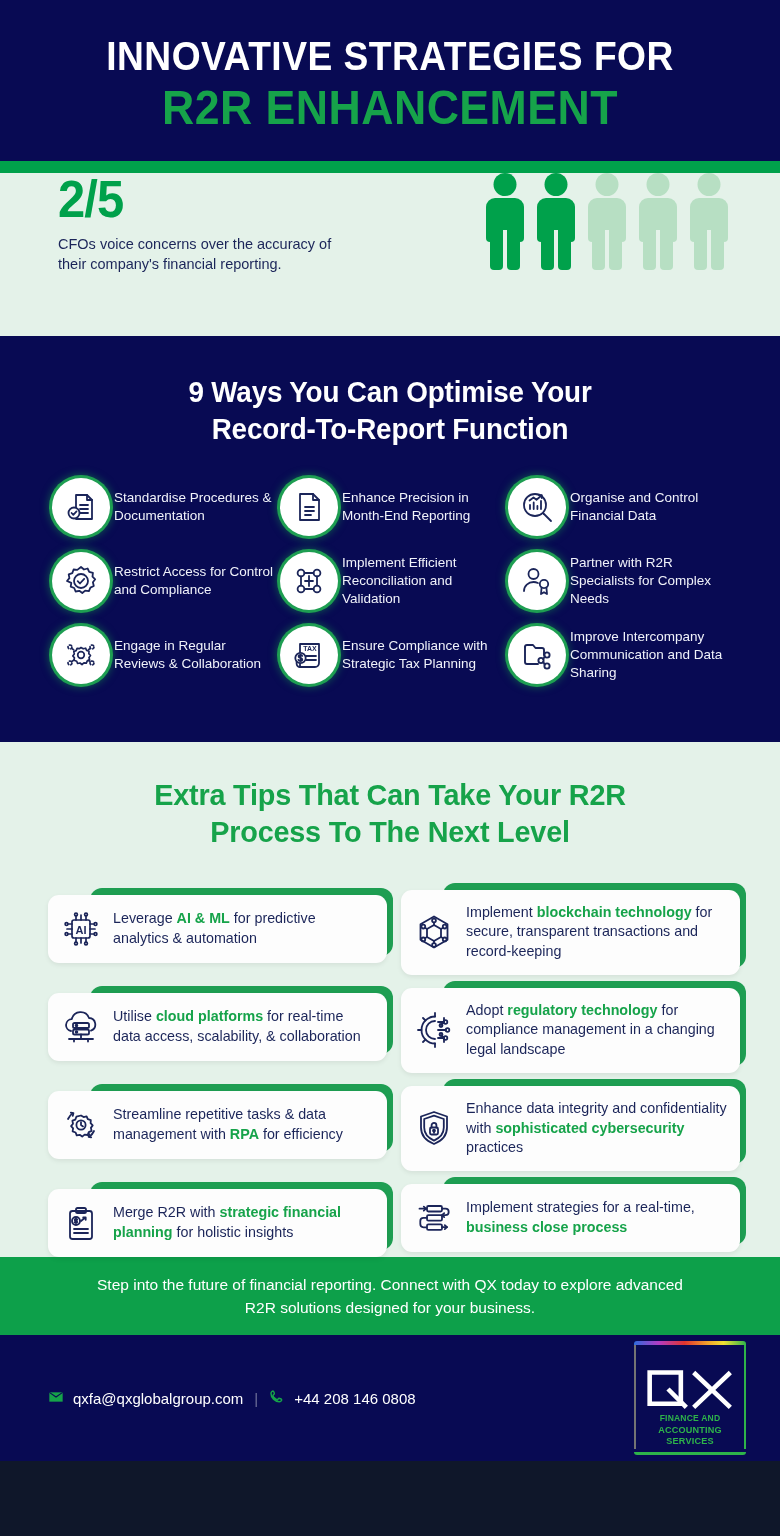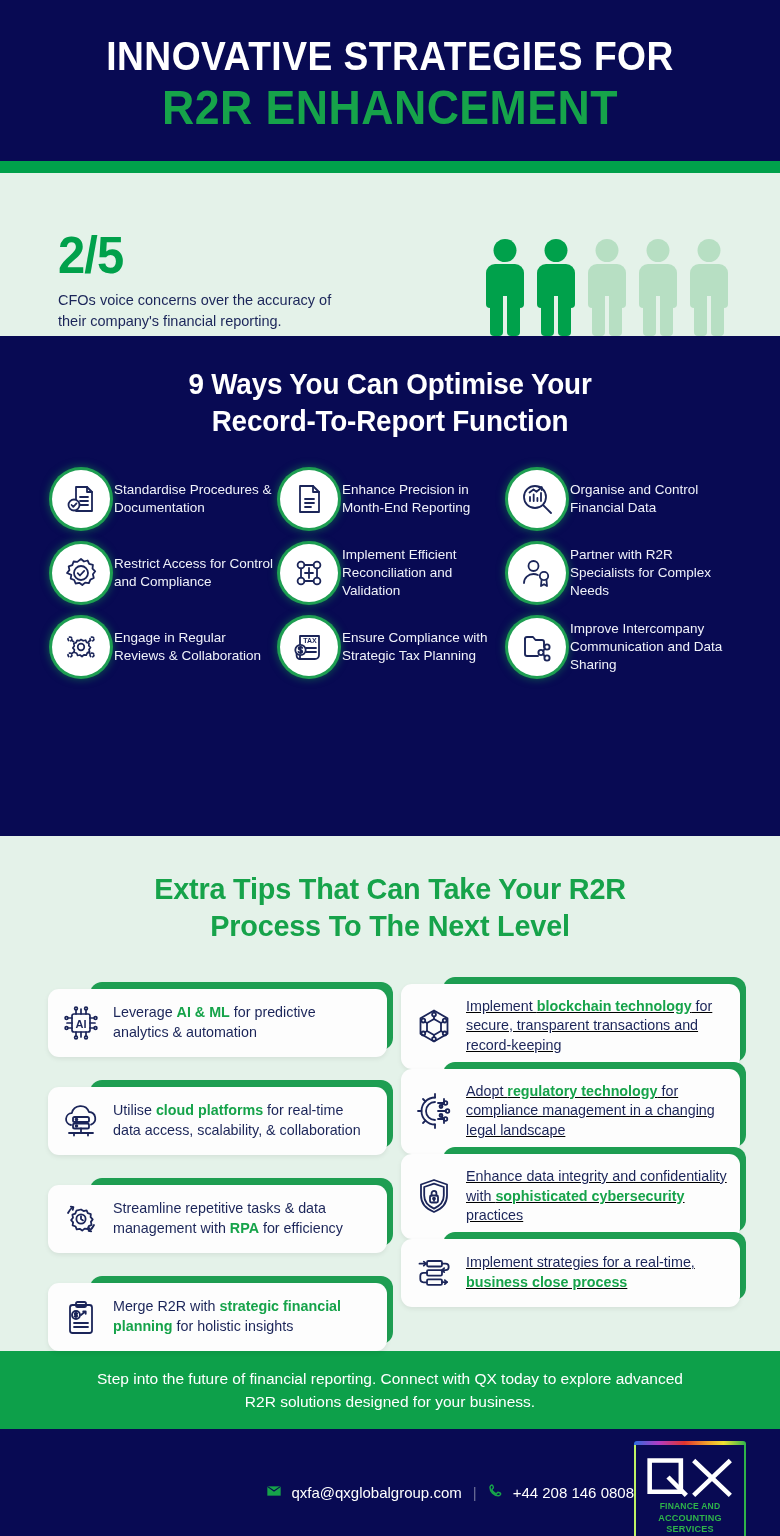--- a/index.html
+++ b/index.html
@@ -41,21 +41,21 @@
     white-space: nowrap;
     margin-top: 2px;
   }
   .green-rule { height: 12px; background: #00A14B; }
 
   
   .stat-band {
     background: #E4F2E9;
     height: 163px;
     display: flex;
-    align-items: flex-end;
+    align-items: flex-start;
     padding: 0 52px 0 58px;
     justify-content: space-between;
   }
   .stat-left { padding-bottom: 4px; }
   .stat-fraction {
     color: #00A14B;
     font-size: 52px;
     font-weight: bold;
     line-height: 1;
     letter-spacing: -1px;
@@ -89,22 +89,22 @@
   .person.off .p-head, .person.off .p-body,
   .person.off .p-legL, .person.off .p-legR { background: #B7DFC3; }
   .p-gap {
     position: absolute; top: 57px; left: 17px; width: 4px; height: 40px;
     background: #E4F2E9;
   }
 
   
   .ways {
     background: #080A53;
-    padding: 30px 28px 40px;
-    height: 500px;
+    padding: 38px 28px 40px;
+    height: 406px;
   }
   .ways-title {
     color: #ffffff;
     text-align: center;
     font-size: 29px;
     font-weight: bold;
     line-height: 1.28;
     letter-spacing: -0.2px;
     transform: scaleX(0.96);
     margin-bottom: 30px;
@@ -144,21 +144,21 @@
     padding: 0 50px;
   }
   .tips-grid {
     display: grid;
     grid-template-columns: 1fr 1fr;
     column-gap: 14px;
     padding: 39px 40px 0 48px;
   }
   .tips-col { display: flex; flex-direction: column; }
   .tips-col.left { padding-top: 5px; gap: 30px; }
-  .tips-col.right { padding-top: 0px; gap: 0; text-decoration: underline; }
+  .tips-col.right { padding-top: 0px; gap: 13px; }
   .tip {
     position: relative;
   }
   .tip-shadow {
     position: absolute;
     left: 42px; right: -6px; top: -7px; bottom: 7px;
     background: #1E9E52;
     border-radius: 12px;
   }
   .tip-face {
@@ -190,38 +190,38 @@
     font-size: 15.5px;
     line-height: 1.5;
   }
 
   
   .footer {
     background: #080A53;
     height: 126px;
     display: flex;
     align-items: center;
-    justify-content: flex-end;
+    justify-content: space-between;
     padding: 0 34px 0 48px;
   }
   .contacts { display: flex; align-items: center; gap: 11px; color: #ffffff; font-size: 15px; }
   .contacts .sep { color: #6E7099; }
   .c-item { display: flex; align-items: center; gap: 9px; }
   .c-item svg { width: 16px; height: 16px; }
 
   .logo { width: 112px; }
   .logo-gradbar {
     height: 4px;
     border-radius: 3px 3px 0 0;
     background: linear-gradient(90deg,#2D6CDF 0%,#B23CC4 22%,#E0342F 45%,#F2A32B 66%,#EFE233 80%,#2EB34A 100%);
   }
   .logo-box {
-    border-left: 2px solid #bef264;
+    border-left: 2px solid #737373;
     border-right: 2px solid #2EB34A;
-    padding: 10px 4px 3px;
+    padding: 22px 4px 3px;
     text-align: center;
   }
   .logo-qx { display: flex; justify-content: center; }
   .logo-qx svg { width: 92px; height: 44px; }
   .logo-sub1, .logo-sub2 {
     color: #2EB34A;
     font-weight: bold;
     letter-spacing: 0.2px;
     line-height: 1.18;
     transform: scaleX(0.95);

